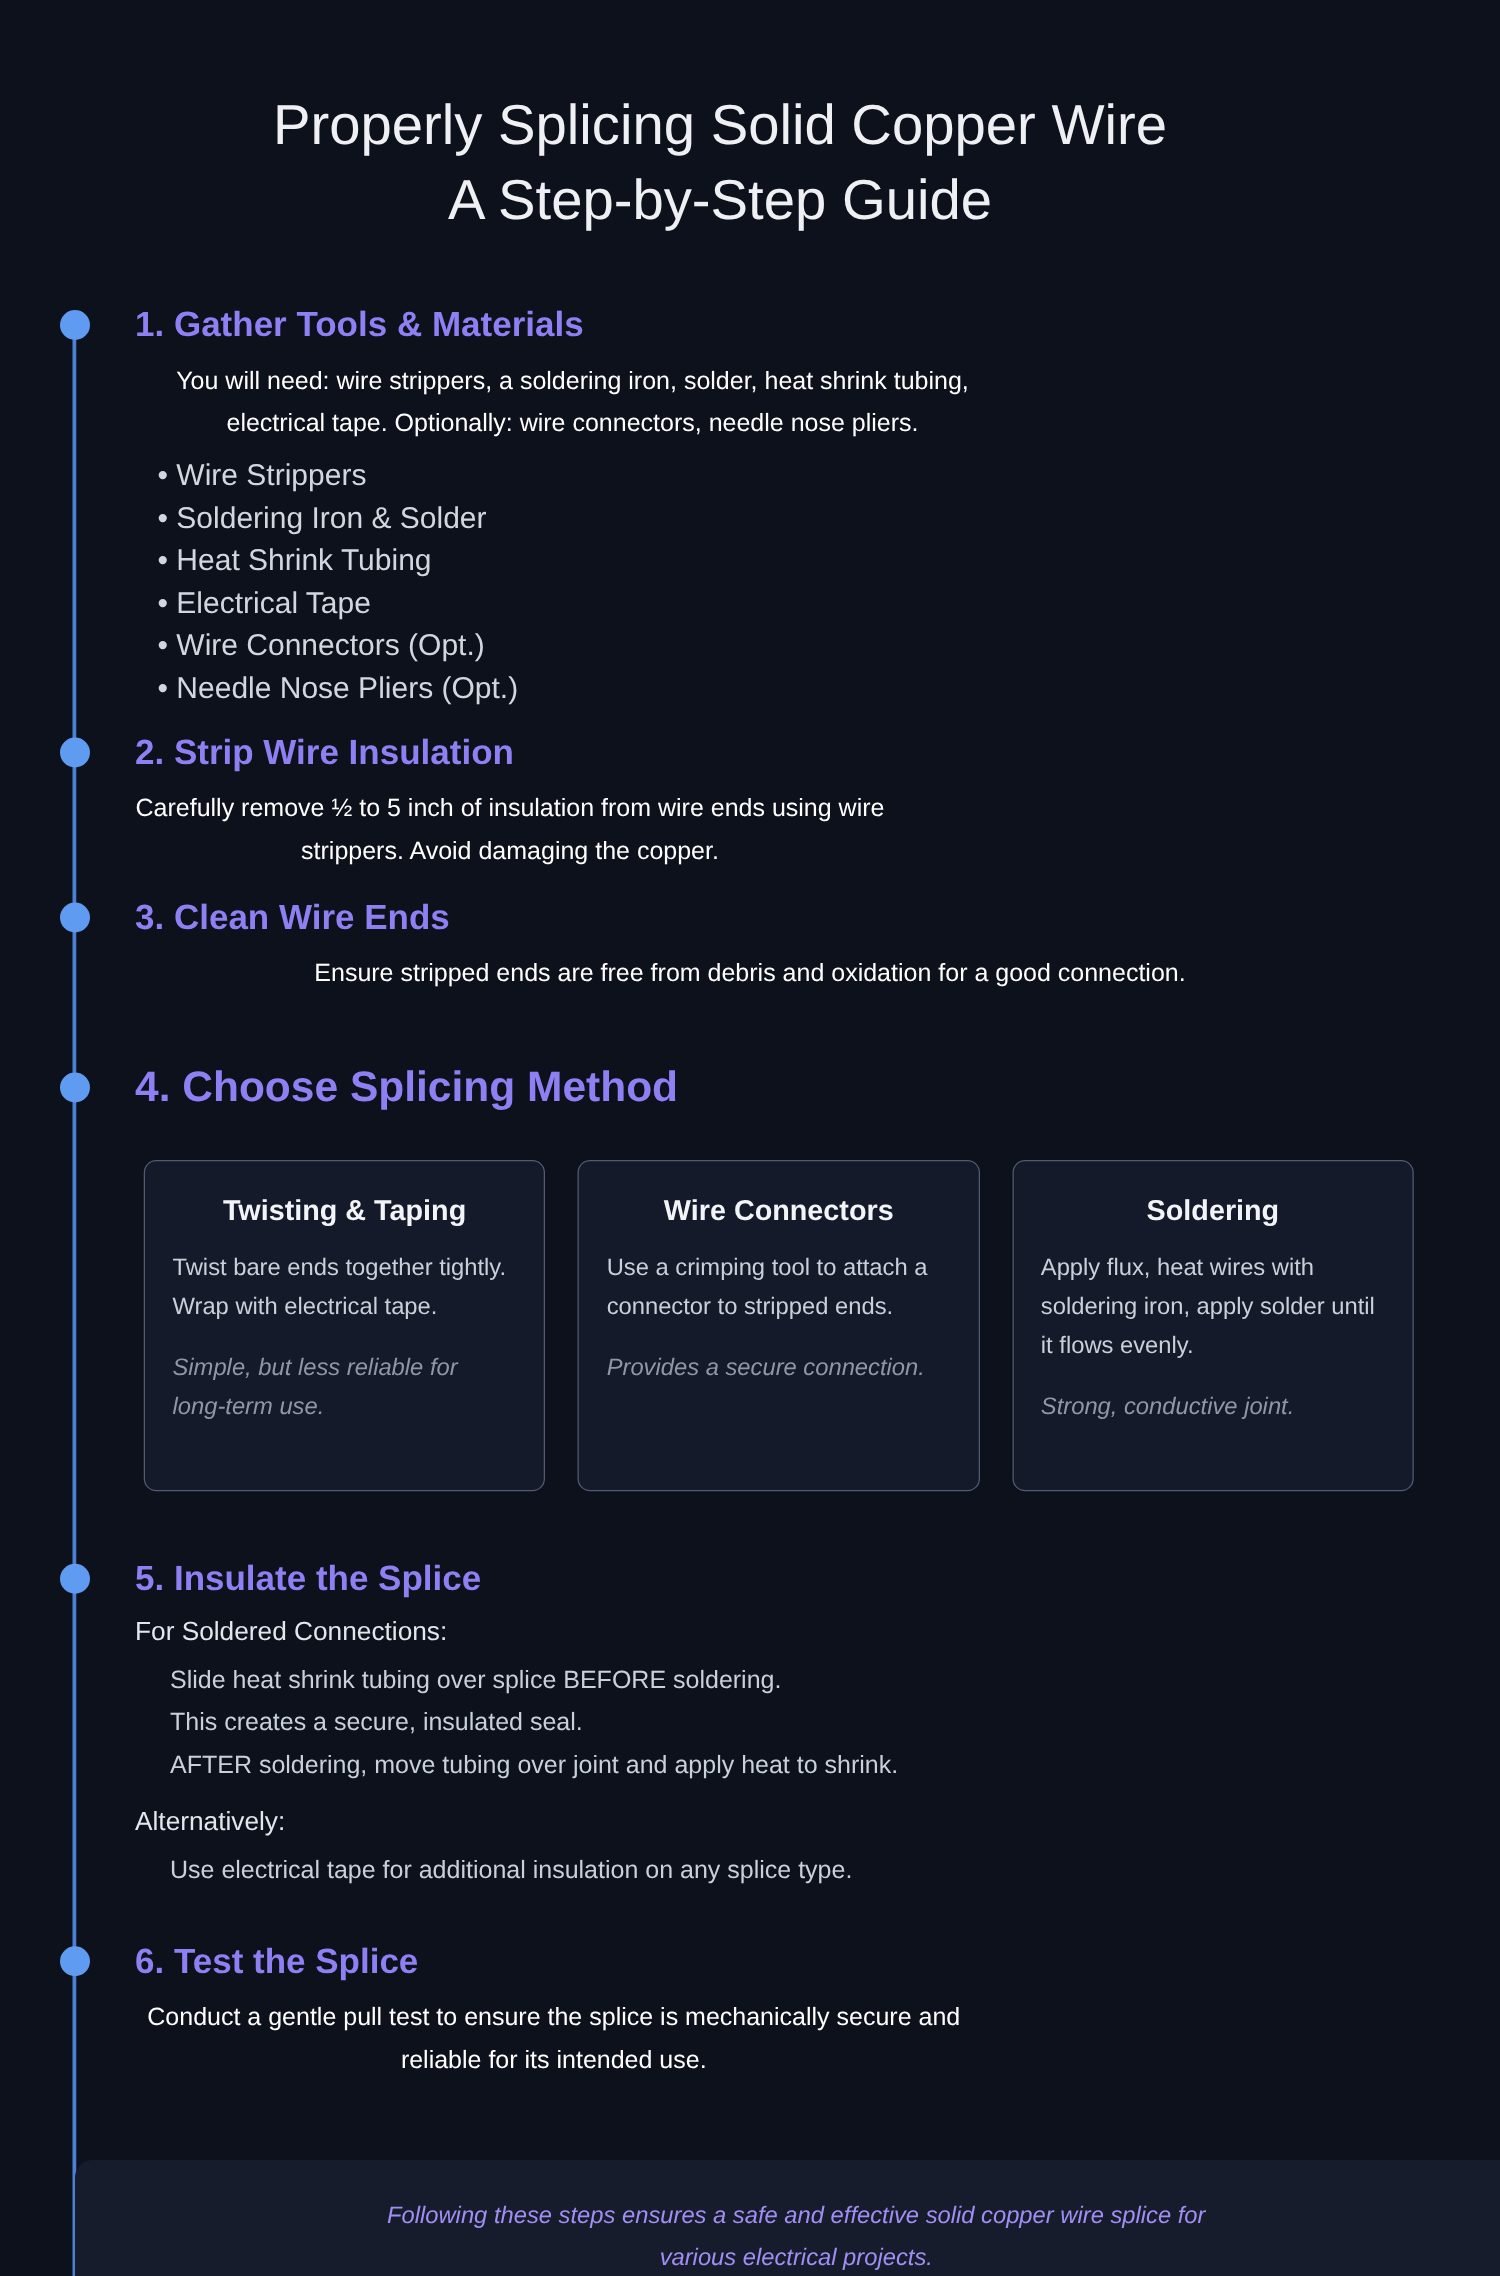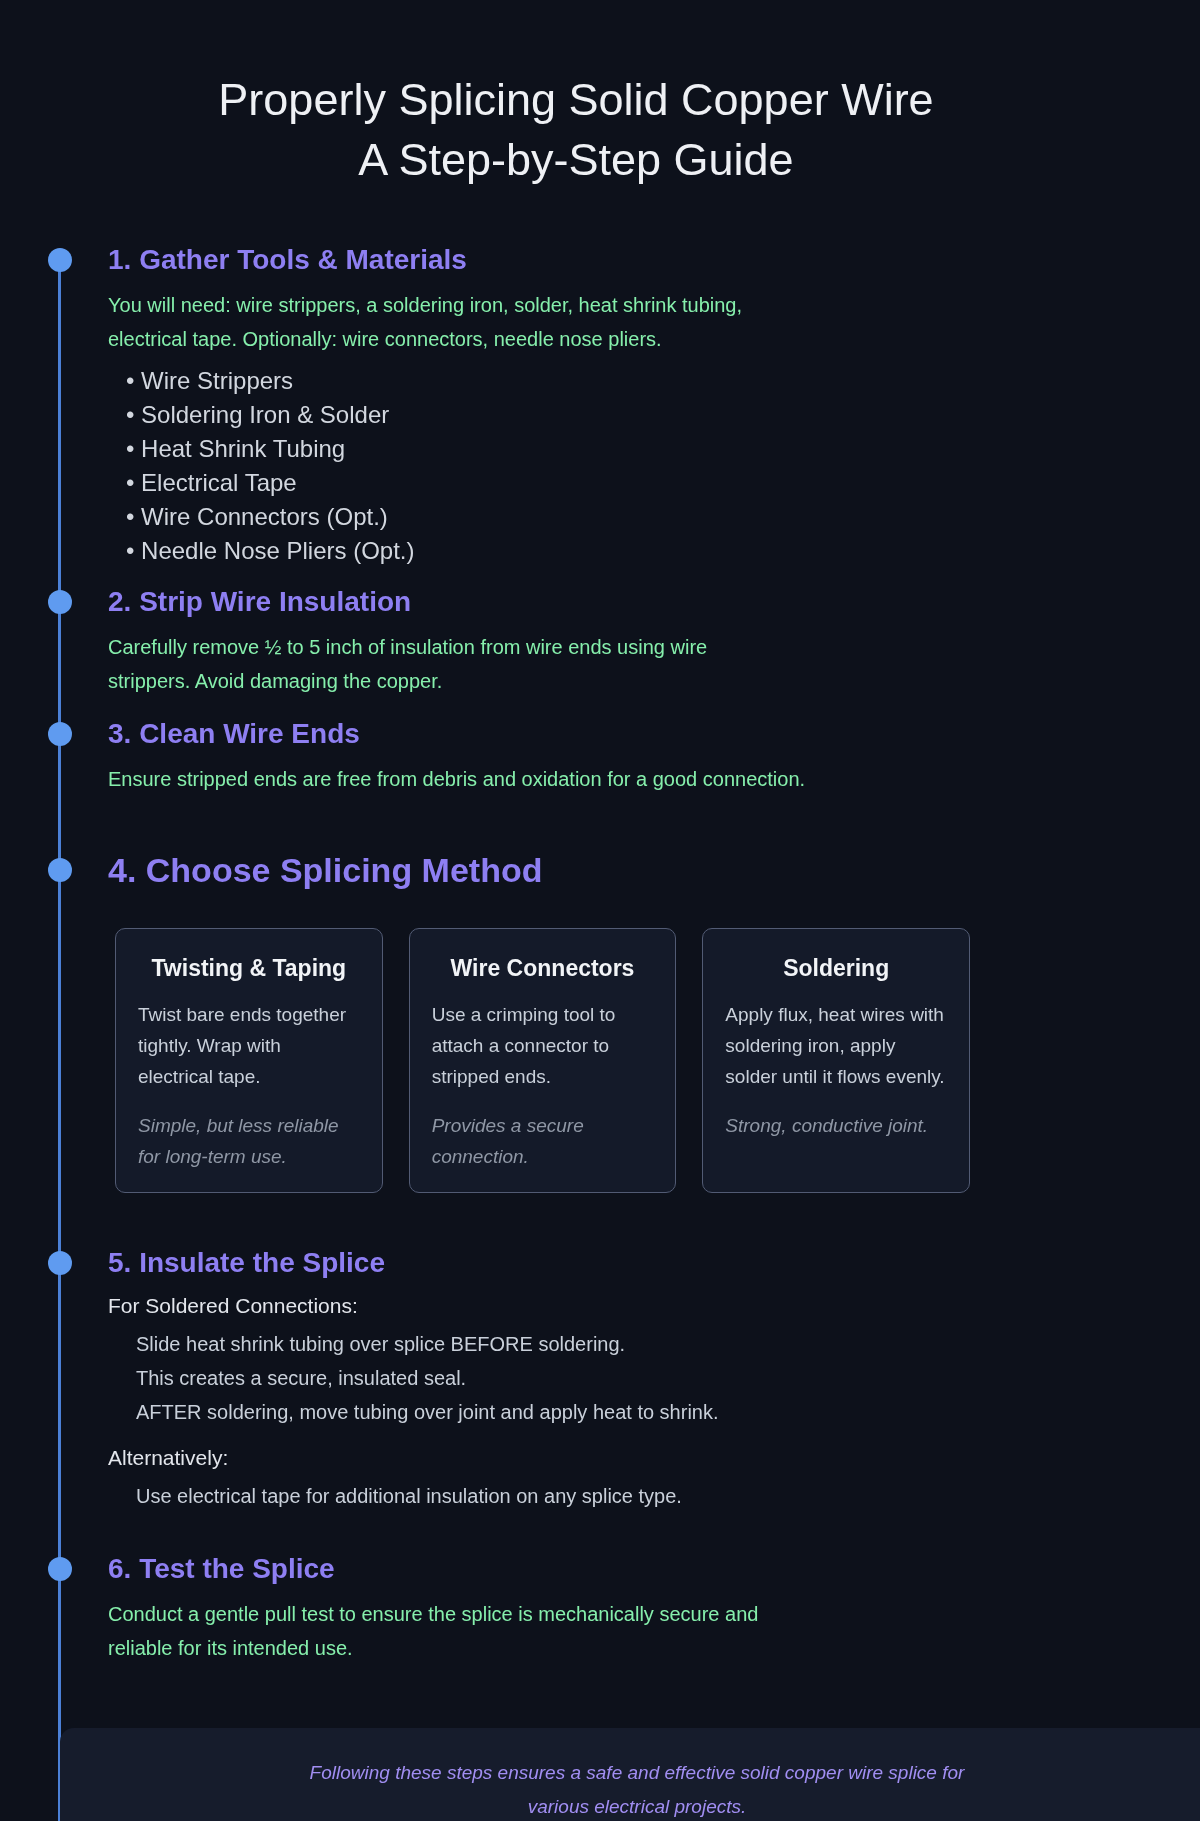--- a/index.html
+++ b/index.html
@@ -60,42 +60,43 @@
   .step-3 { margin-top: 18px; }
   .step-4 { margin-top: 52px; }
   .step-4 h2 { font-size: 34px; line-height: 44px; }
   .step-4 .step-dot { top: 10px; }
   .step-5 { margin-top: 52px; }
   .step-6 { margin-top: 38px; }
   .step-body {
     margin-top: 10px;
     font-size: 20px;
     line-height: 34px;
-    color: #86efac;
+    color: #ffffff;
+    text-align: center;
   }
   .w700 { max-width: 700px; }
   .w600 { max-width: 600px; }
   .w670 { max-width: 670px; }
   .bullets-row {
     display: flex;
     margin-top: 8px;
     font-size: 24px;
     line-height: 34px;
     color: #d2d7df;
     flex-direction: column;
   }
   .bullet-col { list-style: none; margin: 0; padding: 0 0 0 18px; }
   .bullet-col-left { width: 372px; }
   .bullet-col li::before { content: "• "; }
   .cards {
     display: flex;
     gap: 26px;
     margin-top: 36px;
     margin-left: 7px;
-    width: 855px;
+    width: 1016px;
   }
   .card {
     flex: 1;
     box-sizing: border-box;
     min-height: 265px;
     background: #141a29;
     border: 1px solid #525b74;
     border-radius: 10px;
     padding: 18px 22px;
   }

